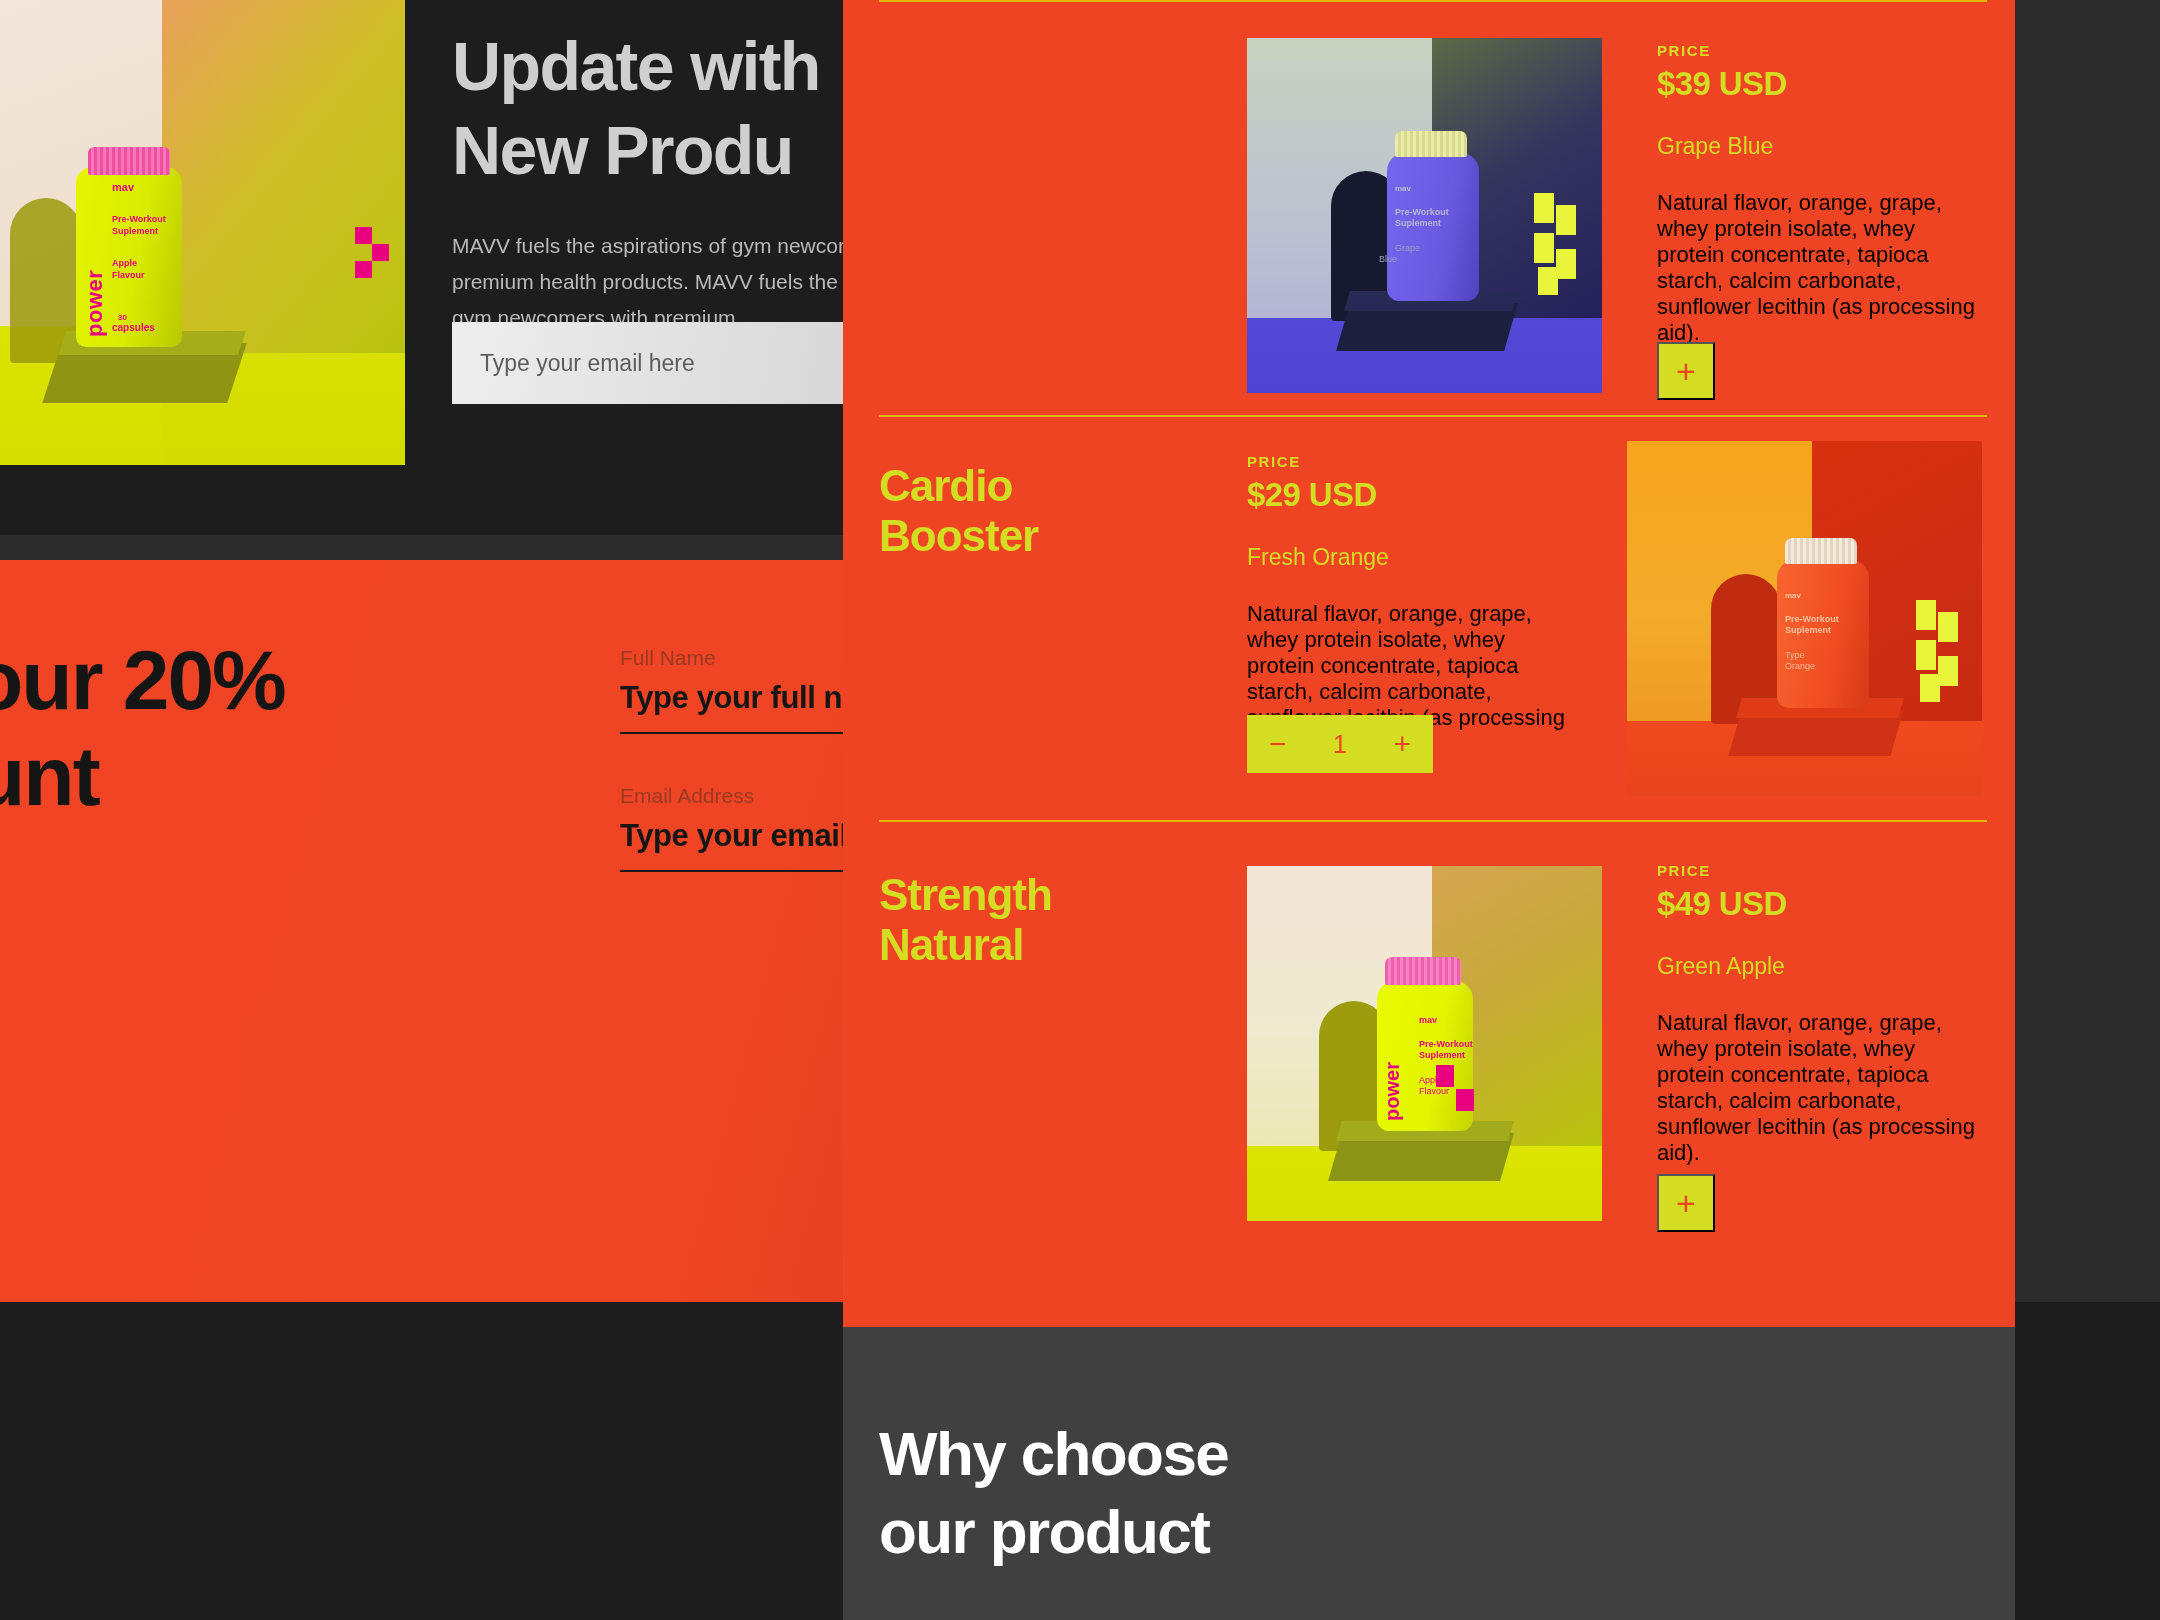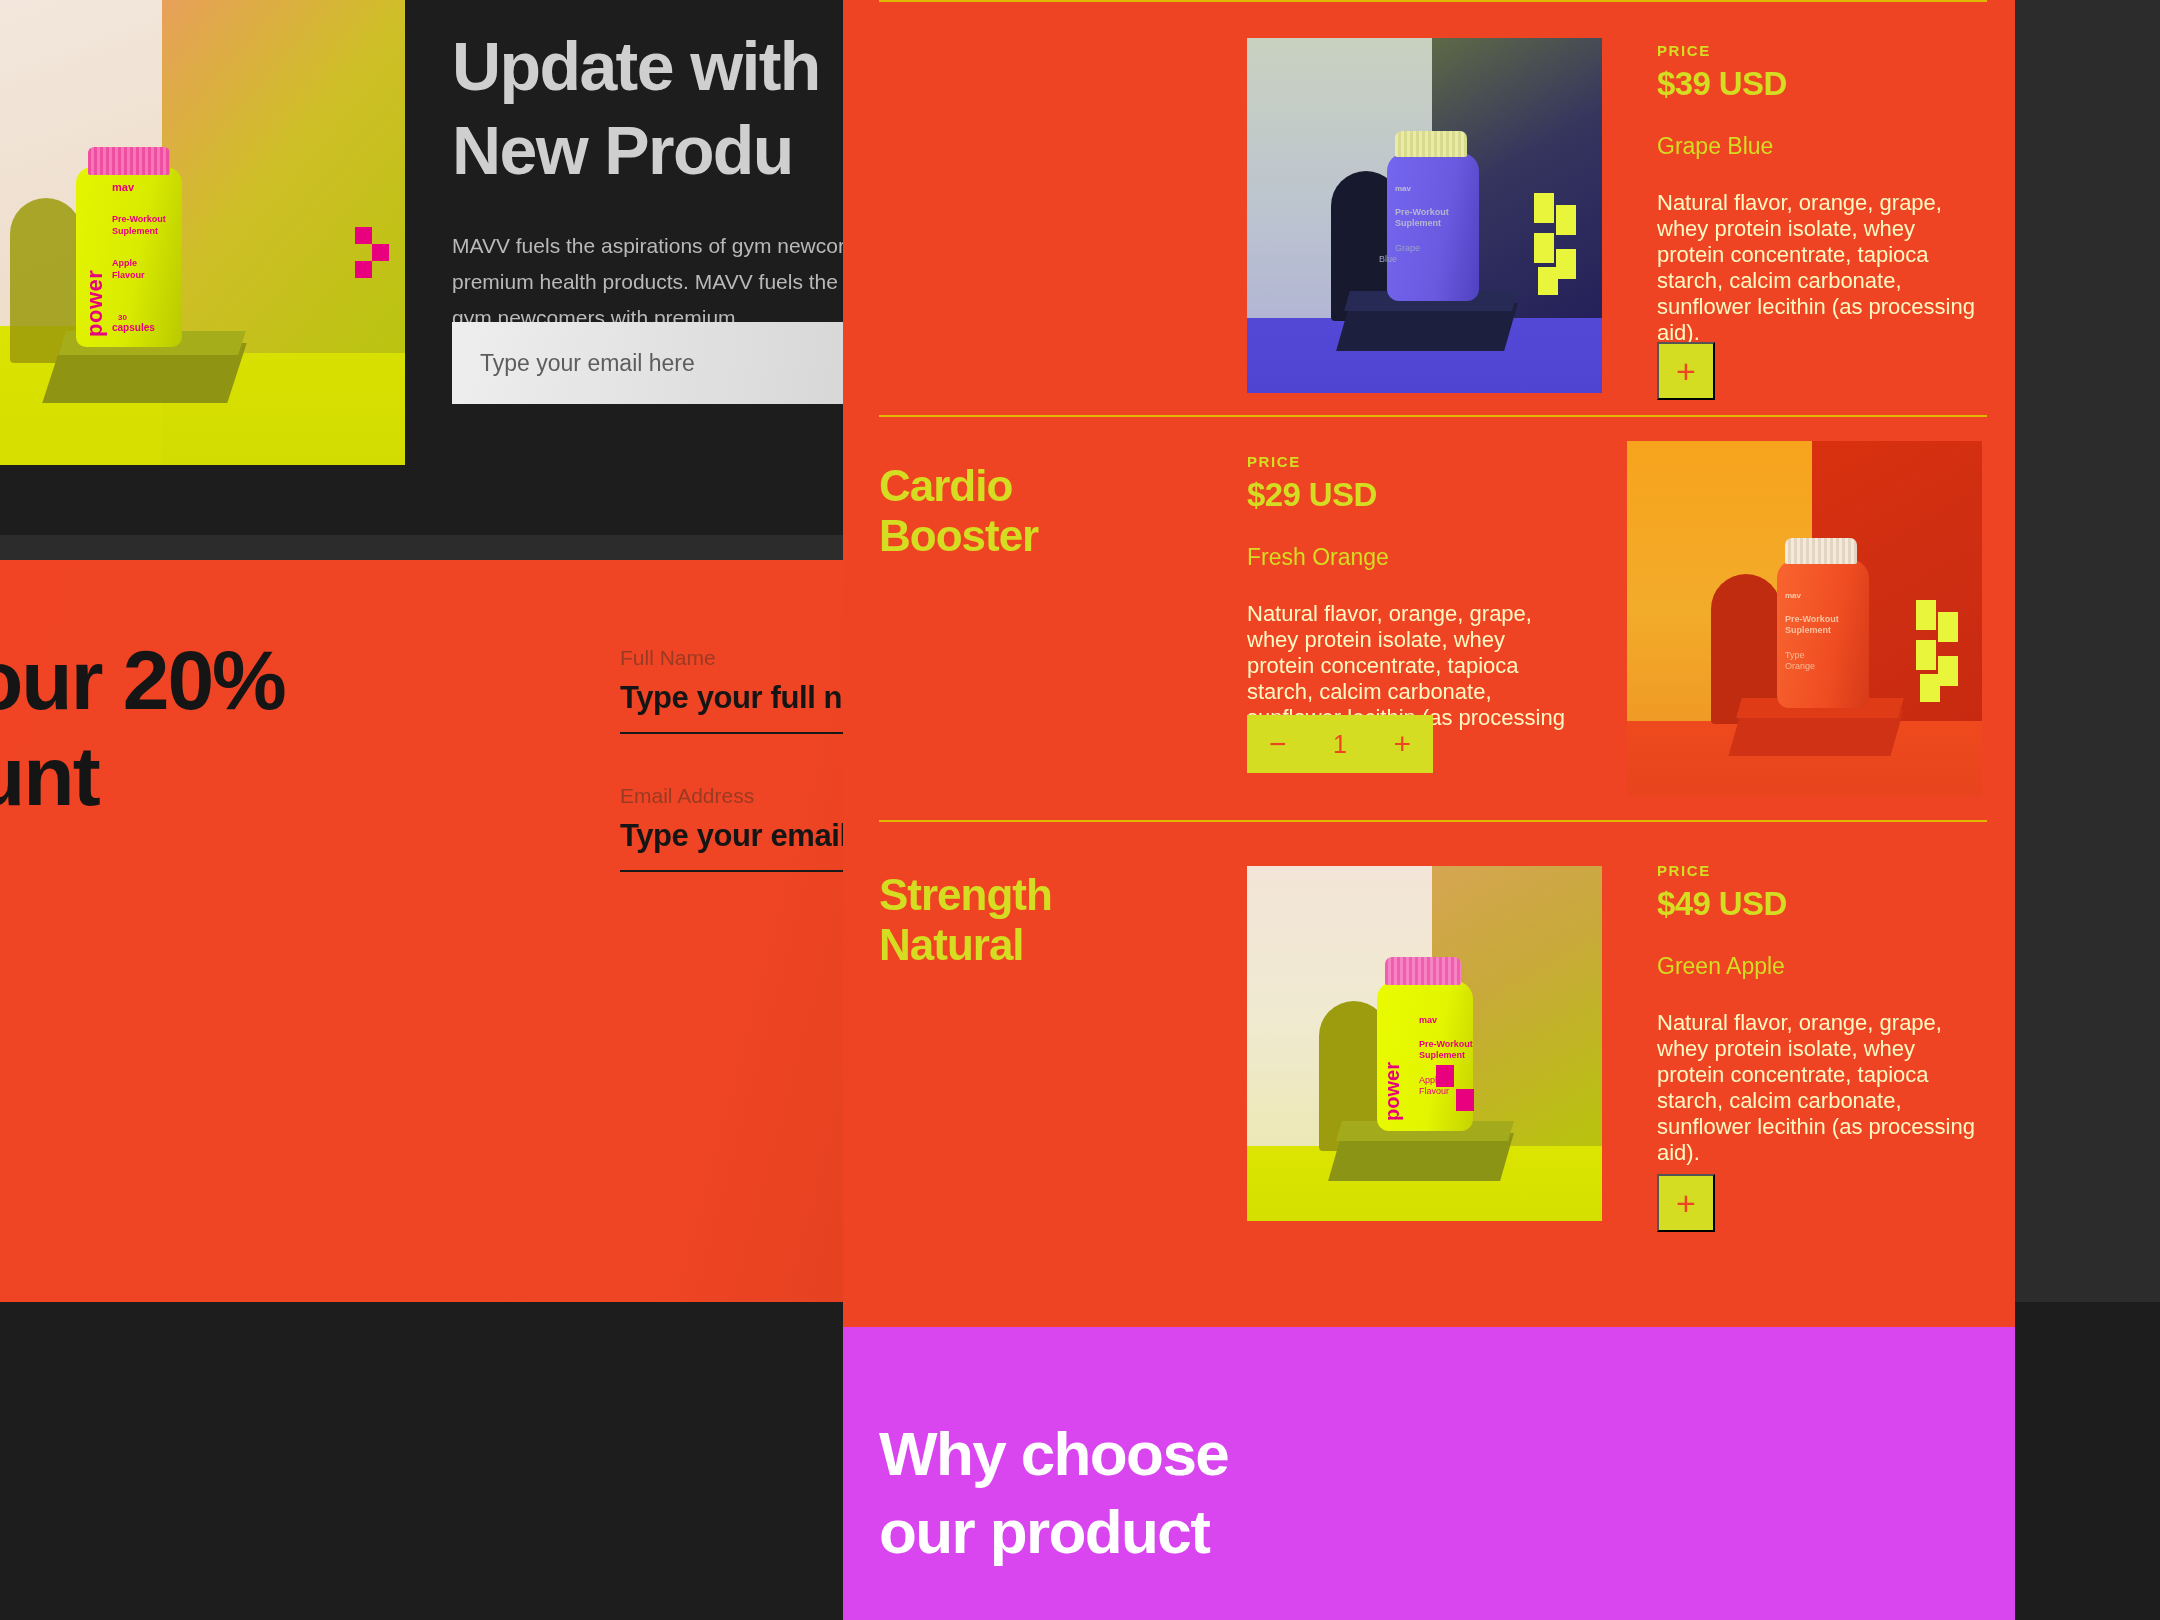--- a/index.html
+++ b/index.html
@@ -82,32 +82,32 @@
 
   .prod-name { position:absolute; color:#d4dd22; font-size:44px; line-height:50px;
       font-weight:700; letter-spacing:-1px; white-space:pre-line; }
 
   .pimg { position:absolute; width:355px; height:355px; overflow:hidden; }
 
   .pinfo { position:absolute; width:330px; }
   .price-label { color:#d4dd22; font-size:15px; font-weight:700; letter-spacing:1.6px; }
   .price-val { color:#d4dd22; font-size:33px; font-weight:700; letter-spacing:-.6px; margin-top:6px; }
   .flavor { color:#d4dd22; font-size:23px; margin-top:30px; }
-  .desc { color:#fef9c3; font-size:22px; line-height:26px; margin-top:30px; }
+  .desc { color:#000000; font-size:22px; line-height:26px; margin-top:30px; }
 
   .plus-btn { position:absolute; width:58px; height:58px; background:#d4dd22;
       display:flex; align-items:center; justify-content:center;
       color:#ef4423; font-size:34px; line-height:1; font-weight:400; }
   .stepper { position:absolute; width:186px; height:58px; background:#d4dd22;
       display:flex; align-items:center; justify-content:space-between; padding:0 22px;
       color:#ef4423; font-size:30px; font-weight:400; }
   .stepper .qty { font-size:25px; }
 
   
-  .ov-bottom { position:absolute; left:0; top:1327px; width:1172px; height:293px; background:#d946ef; }
+  .ov-bottom { position:absolute; left:0; top:1327px; width:1172px; height:293px; background:#404040; }
   .why { position:absolute; left:36px; top:88px; color:#ffffff;
       font-size:62px; line-height:78px; font-weight:700; letter-spacing:-1.6px; white-space:pre-line; }
 
   
   .ph { position:absolute; inset:0; }
   .ph .bgl { position:absolute; left:0; top:0; width:52%; height:80%; }
   .ph .bgr { position:absolute; left:52%; top:0; width:48%; height:80%; }
   .ph .fl  { position:absolute; left:0; bottom:0; width:100%; height:21%; }
   .ph .sh  { position:absolute; width:70px; height:150px; border-radius:35px 35px 4px 4px; }
   .ph .pod { position:absolute; }

